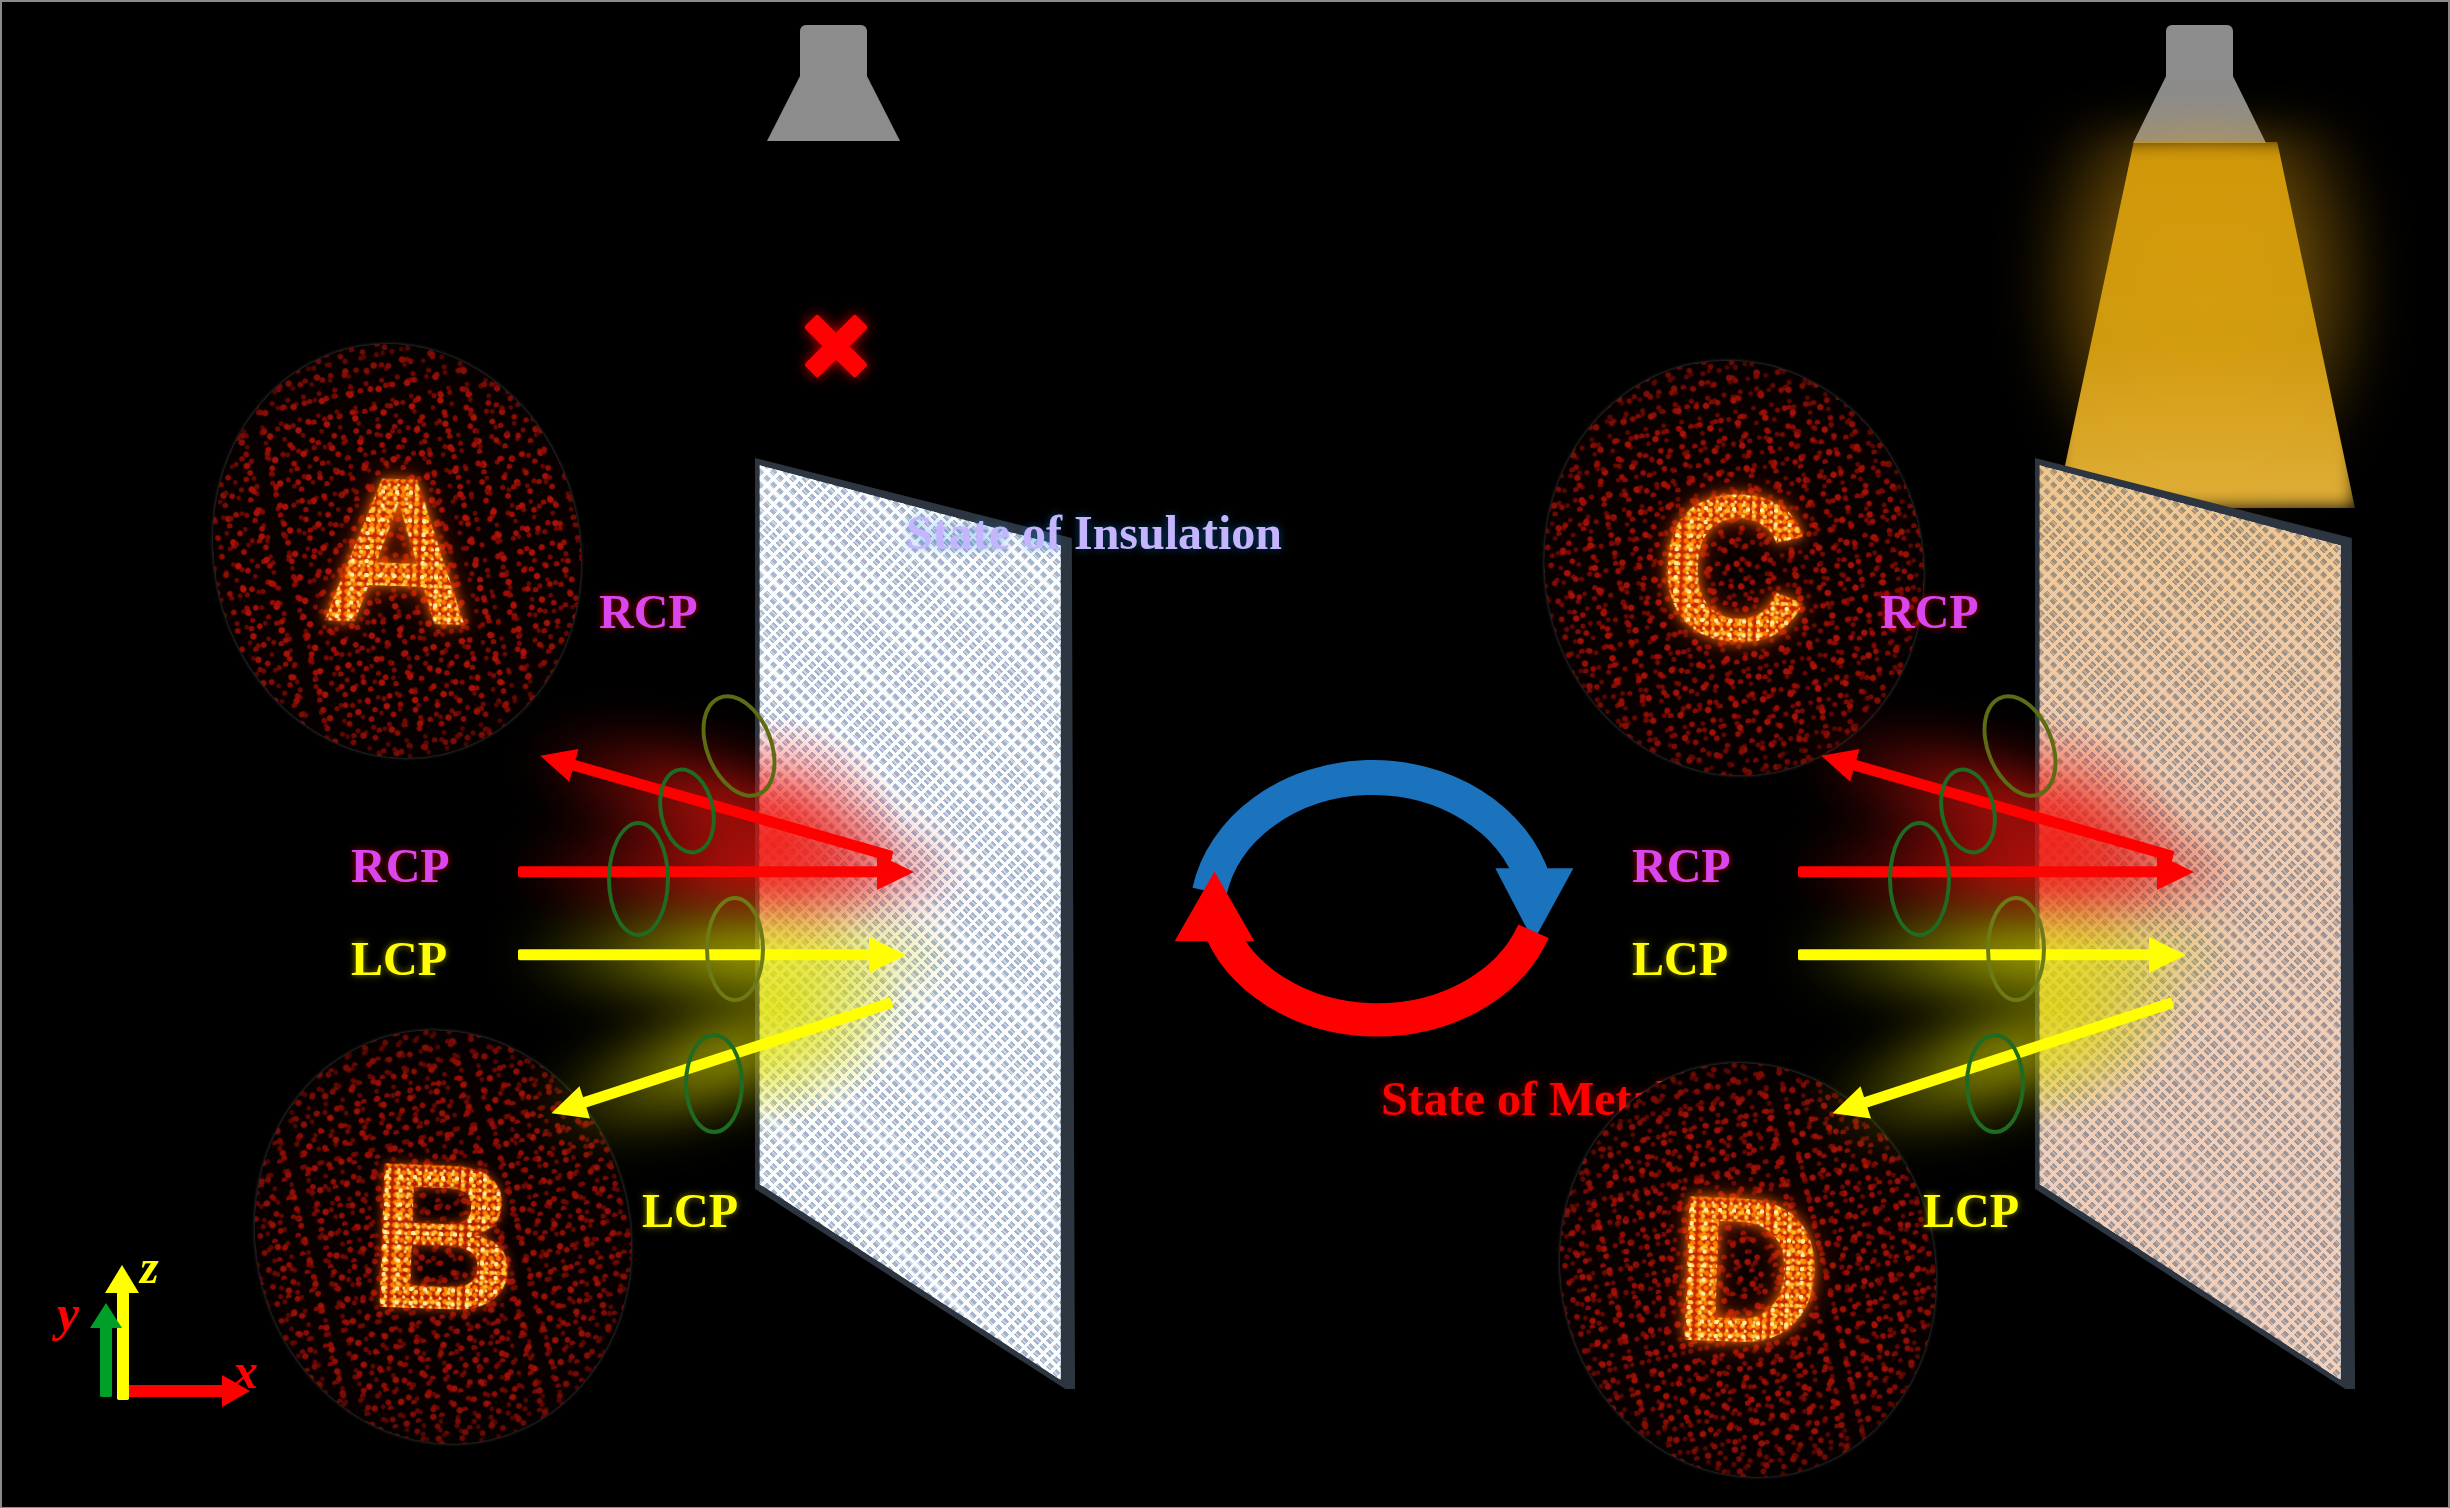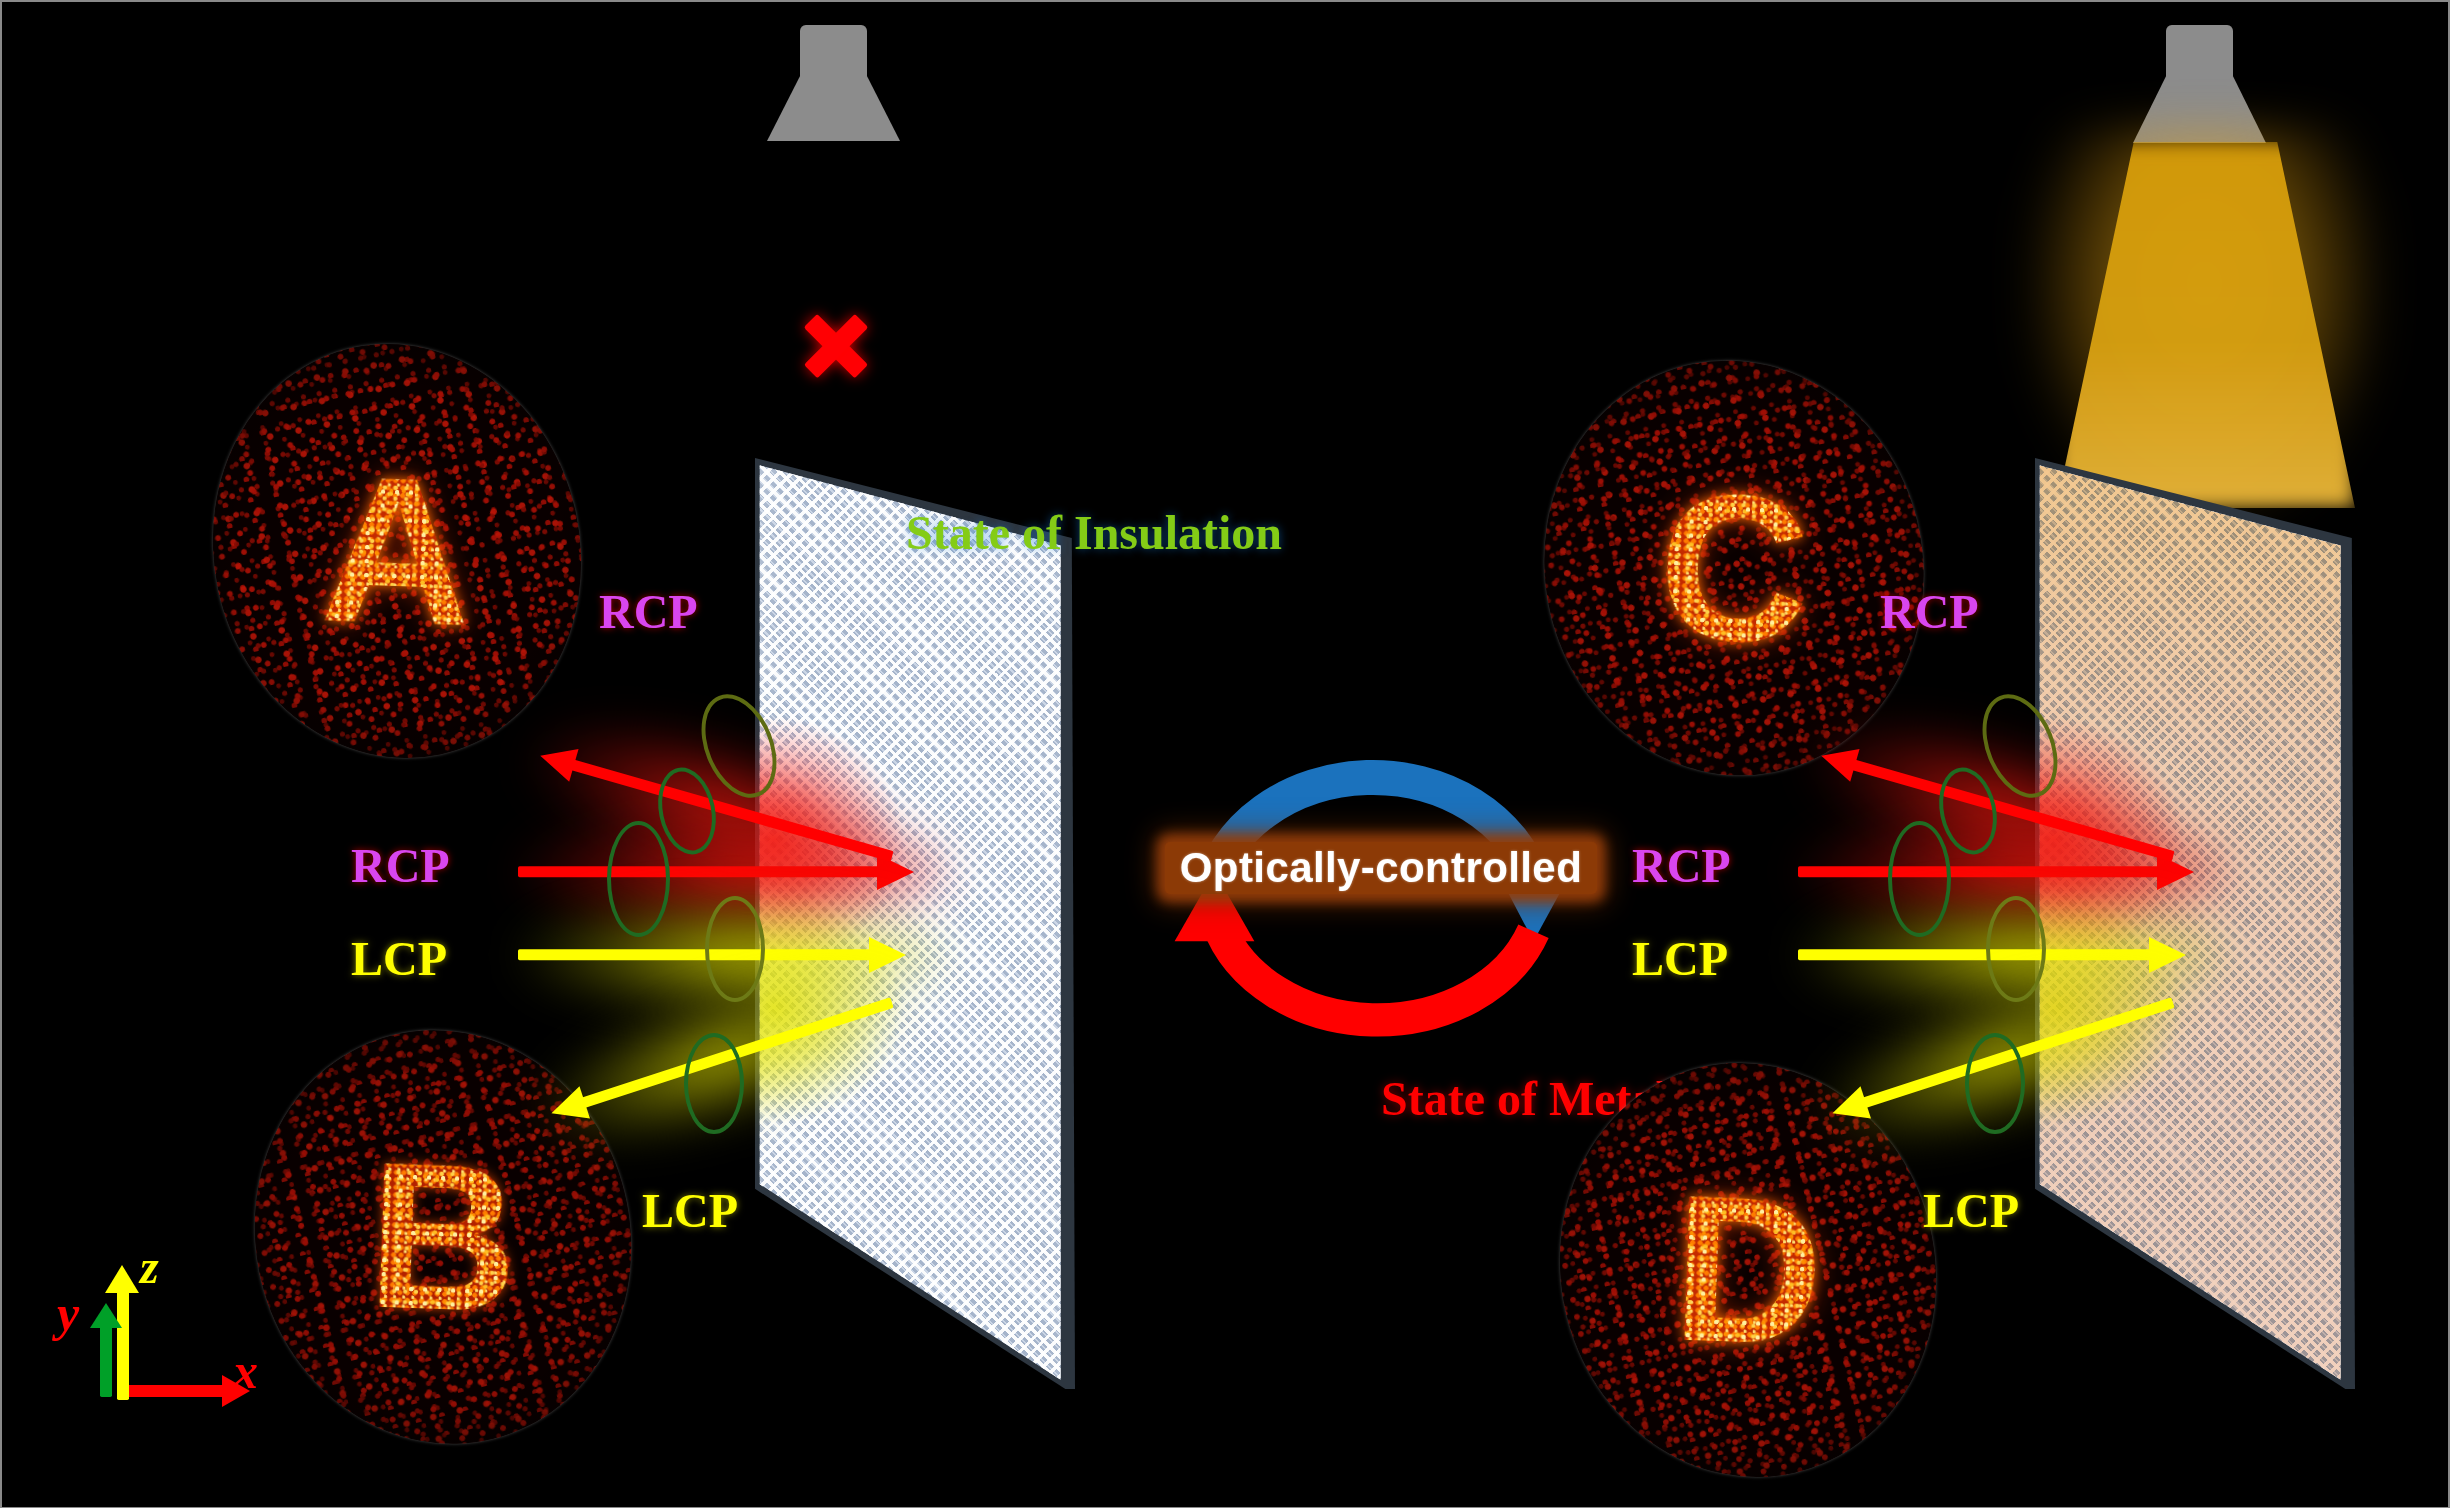--- a/index.html
+++ b/index.html
@@ -94,21 +94,21 @@
   }
   .speck .vignette{
     position:absolute;inset:0;border-radius:50%;
     background:radial-gradient(circle at 50% 50%, rgba(0,0,0,0) 58%, rgba(0,0,0,.55) 86%, rgba(0,0,0,.8) 100%);
   }
 
   
   .lbl{position:absolute;white-space:nowrap;font-weight:bold;line-height:1;}
   .lbl.rcp{color:#d946ef;text-shadow:0 0 7.5px rgba(255,0,0,.65);}
   .lbl.lcp{color:#ffff00;text-shadow:0 0 7.5px rgba(220,220,0,.6);}
-  .lbl.insul{color:#84cc16;text-shadow:0 0 9.1px rgba(20,121,214,.55);text-align:center;}
+  .lbl.insul{color:#c4b5fd;text-shadow:0 0 9.1px rgba(20,121,214,.55);text-align:center;}
   .lbl.metal{color:#ff0000;text-shadow:0 0 9.1px rgba(255,0,0,.5);}
 
   
   .cycle{position:absolute;}
   .cycle svg{position:absolute;left:0;top:0;overflow:visible;}
 
   .optbox{
     position:absolute;display:flex;align-items:center;justify-content:center;
     color:#ffffff;font-family:"Liberation Sans",sans-serif;font-weight:bold;
     background:#8c3a06;
@@ -228,21 +228,20 @@
 
   <div class="cycle" style="left:1156px;top:665px;width:432px;height:399px;">
     <svg width="432" height="399" viewBox="0 0 520 480">
       <path d="M 62 270 A 200 168 0 0 1 452 258" stroke="#1b72bd" stroke-width="42" fill="none" stroke-linecap="butt"></path>
       <polygon points="406,242 500,242 452,330" fill="#1b72bd"></polygon>
       <path d="M 452 318 A 200 162 0 0 1 72 308" stroke="#ff0000" stroke-width="40" fill="none" stroke-linecap="butt"></path>
       <polygon points="20 330, 116 330, 68 246" fill="#ff0000"></polygon>
     </svg>
   </div>
 
-  <div class="optbox" style="left:1163px;top:840px;width:432px;height:52px;font-size:42px;">Optically-controlled</div>
 
   <div class="lamp abs" style="left:2131px;top:23px;width:133px;height:118px;">
     <div class="neck" style="left:33px;top:0;width:67px;height:52px;"></div>
     <div class="hood" style="left:0;top:48px;width:133px;height:70px;
         clip-path:polygon(26% 0,74% 0,100% 100%,0 100%);"></div>
   </div>
 
   <div class="pumpglow" style="left:2028px;top:125px;width:349px;height:391px;"></div>
   <div class="pumpbeam" style="left:2054px;top:140px;width:299px;height:366px;
        clip-path:polygon(26% 0%,74% 0%,100% 100%,0% 100%);"></div>

